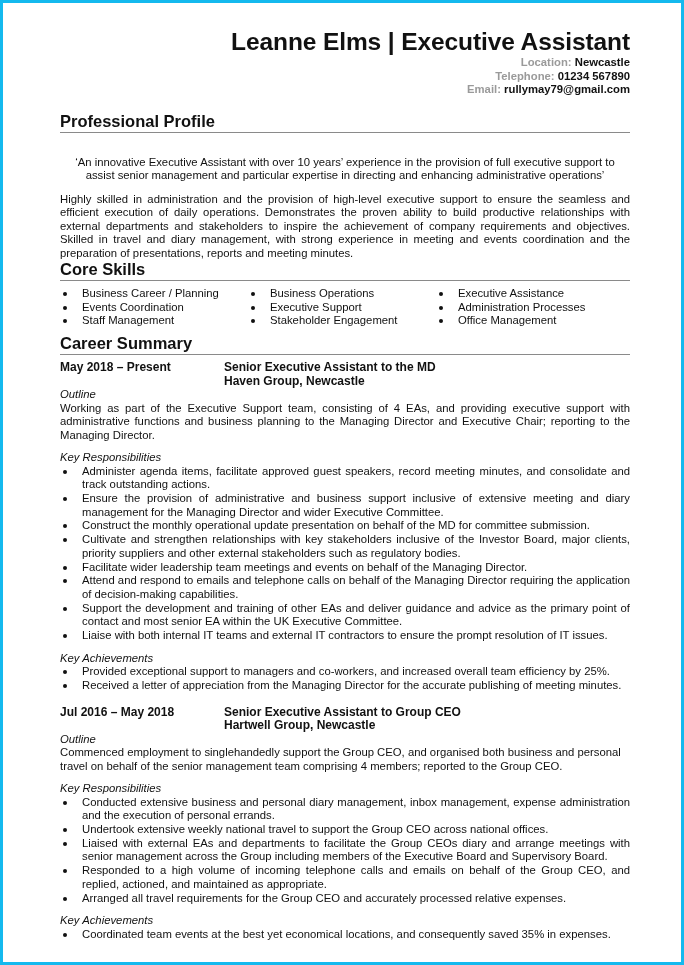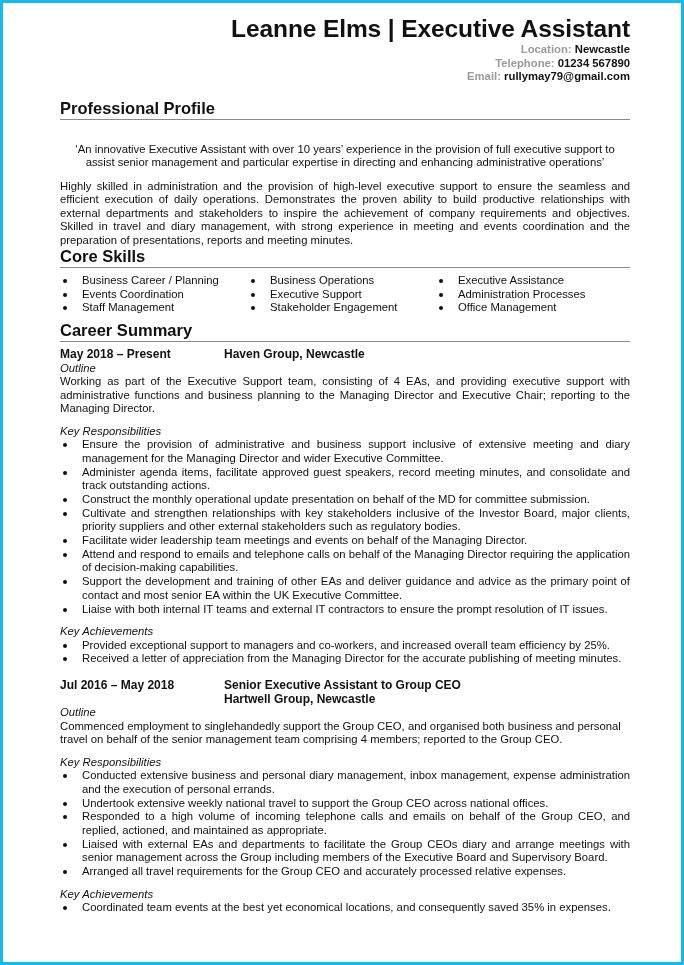--- a/index.html
+++ b/index.html
@@ -3,21 +3,21 @@
 <meta charset="utf-8">
 <style>
   * { margin: 0; padding: 0; box-sizing: border-box; }
   html, body { width: 684px; height: 965px; background: #ffffff; overflow: hidden; }
   body { font-family: "Liberation Sans", sans-serif; color: #111; }
   .page {
     position: relative; width: 684px; height: 965px;
     border: 3px solid #14b9ee; background: #fff;
   }
   .content { position: absolute; left: 57px; top: 0; width: 570px; }
-  .header { text-align: right; padding-top: 12px; }
+  .header { text-align: right; padding-top: 25px; }
   .name { font-size: 24.5px; font-weight: bold; line-height: 28px; color: #111; letter-spacing: -0.1px; }
   .contact { font-size: 11.3px; font-weight: bold; line-height: 13.5px; }
   .contact .lbl { color: #9a9a9a; }
   .contact .val { color: #111; }
   .section-title {
     font-size: 16.5px; font-weight: bold; line-height: 19px;
     border-bottom: 1.5px solid #8a8a8a; padding-bottom: 1px;
   }
   .txt { font-size: 11.3px; line-height: 13.5px; }
   .justify { text-align: justify; }
@@ -74,29 +74,30 @@
     </div>
   </div>
 
   <div style="margin-top:6px;">
     <div class="section-title">Career Summary</div>
 
     <div style="margin-top:6px;">
       <div class="job-head">
         <div class="job-date">May 2018 – Present</div>
         <div>
+          <div>Senior Executive Assistant to the MD</div>
           <div>Haven Group, Newcastle</div>
         </div>
       </div>
       <div class="sub">Outline</div>
       <div class="txt justify">Working as part of the Executive Support team, consisting of 4 EAs, and providing executive support with administrative functions and business planning to the Managing Director and Executive Chair; reporting to the Managing Director.</div>
       <div class="sub" style="margin-top:9px;">Key Responsibilities</div>
       <ul class="bul">
+        <li>Administer agenda items, facilitate approved guest speakers, record meeting minutes, and consolidate and track outstanding actions.</li>
         <li>Ensure the provision of administrative and business support inclusive of extensive meeting and diary management for the Managing Director and wider Executive Committee.</li>
-        <li>Administer agenda items, facilitate approved guest speakers, record meeting minutes, and consolidate and track outstanding actions.</li>
         <li>Construct the monthly operational update presentation on behalf of the MD for committee submission.</li>
         <li>Cultivate and strengthen relationships with key stakeholders inclusive of the Investor Board, major clients, priority suppliers and other external stakeholders such as regulatory bodies.</li>
         <li>Facilitate wider leadership team meetings and events on behalf of the Managing Director.</li>
         <li>Attend and respond to emails and telephone calls on behalf of the Managing Director requiring the application of decision-making capabilities.</li>
         <li>Support the development and training of other EAs and deliver guidance and advice as the primary point of contact and most senior EA within the UK Executive Committee.</li>
         <li>Liaise with both internal IT teams and external IT contractors to ensure the prompt resolution of IT issues.</li>
       </ul>
       <div class="sub" style="margin-top:9px;">Key Achievements</div>
       <ul class="bul">
         <li>Provided exceptional support to managers and co-workers, and increased overall team efficiency by 25%.</li>
@@ -111,22 +112,22 @@
           <div>Senior Executive Assistant to Group CEO</div>
           <div>Hartwell Group, Newcastle</div>
         </div>
       </div>
       <div class="sub">Outline</div>
       <div class="txt">Commenced employment to singlehandedly support the Group CEO, and organised both business and personal travel on behalf of the senior management team comprising 4 members; reported to the Group CEO.</div>
       <div class="sub" style="margin-top:9px;">Key Responsibilities</div>
       <ul class="bul">
         <li>Conducted extensive business and personal diary management, inbox management, expense administration and the execution of personal errands.</li>
         <li>Undertook extensive weekly national travel to support the Group CEO across national offices.</li>
+        <li>Liaised with external EAs and departments to facilitate the Group CEOs diary and arrange meetings with senior management across the Group including members of the Executive Board and Supervisory Board.</li>
         <li>Responded to a high volume of incoming telephone calls and emails on behalf of the Group CEO, and replied, actioned, and maintained as appropriate.</li>
-        <li>Liaised with external EAs and departments to facilitate the Group CEOs diary and arrange meetings with senior management across the Group including members of the Executive Board and Supervisory Board.</li>
         <li>Arranged all travel requirements for the Group CEO and accurately processed relative expenses.</li>
       </ul>
       <div class="sub" style="margin-top:9px;">Key Achievements</div>
       <ul class="bul">
         <li>Coordinated team events at the best yet economical locations, and consequently saved 35% in expenses.</li>
       </ul>
     </div>
   </div>
 
  </div>

